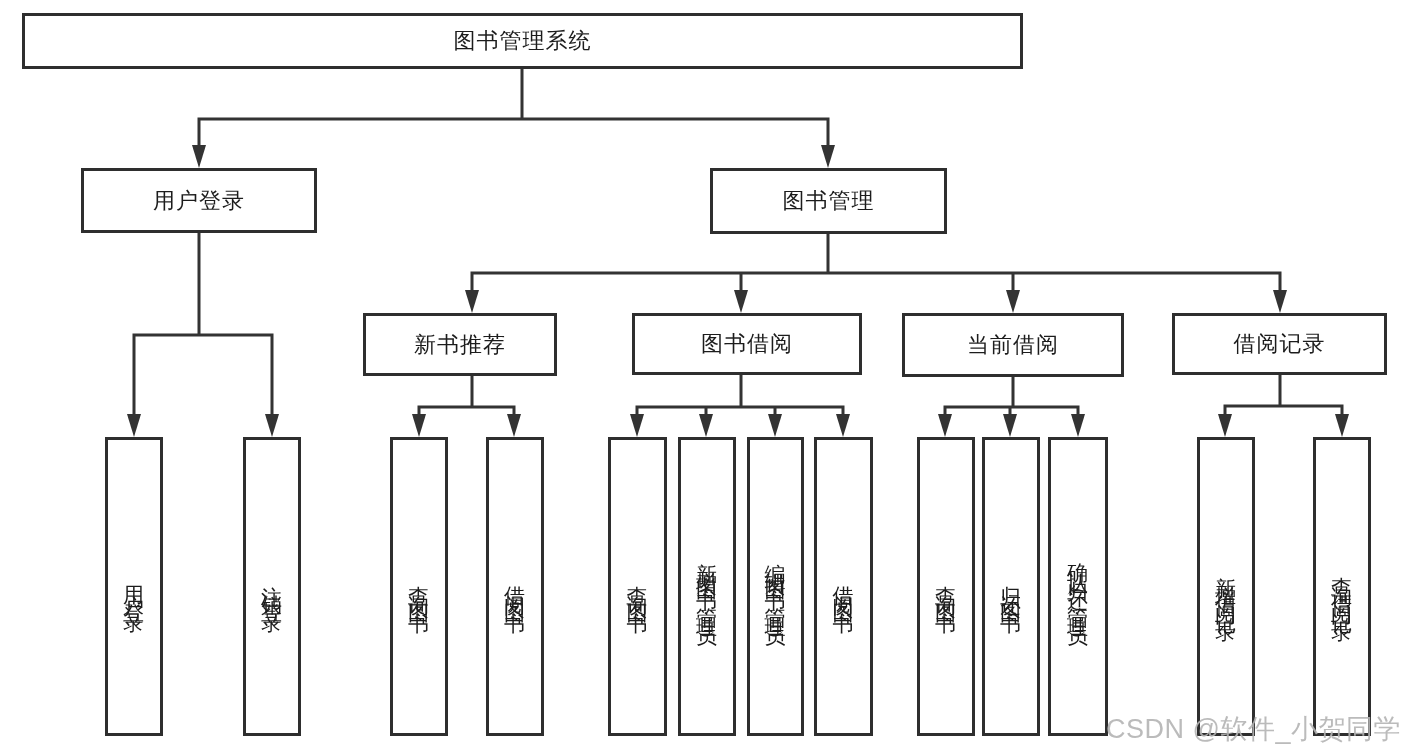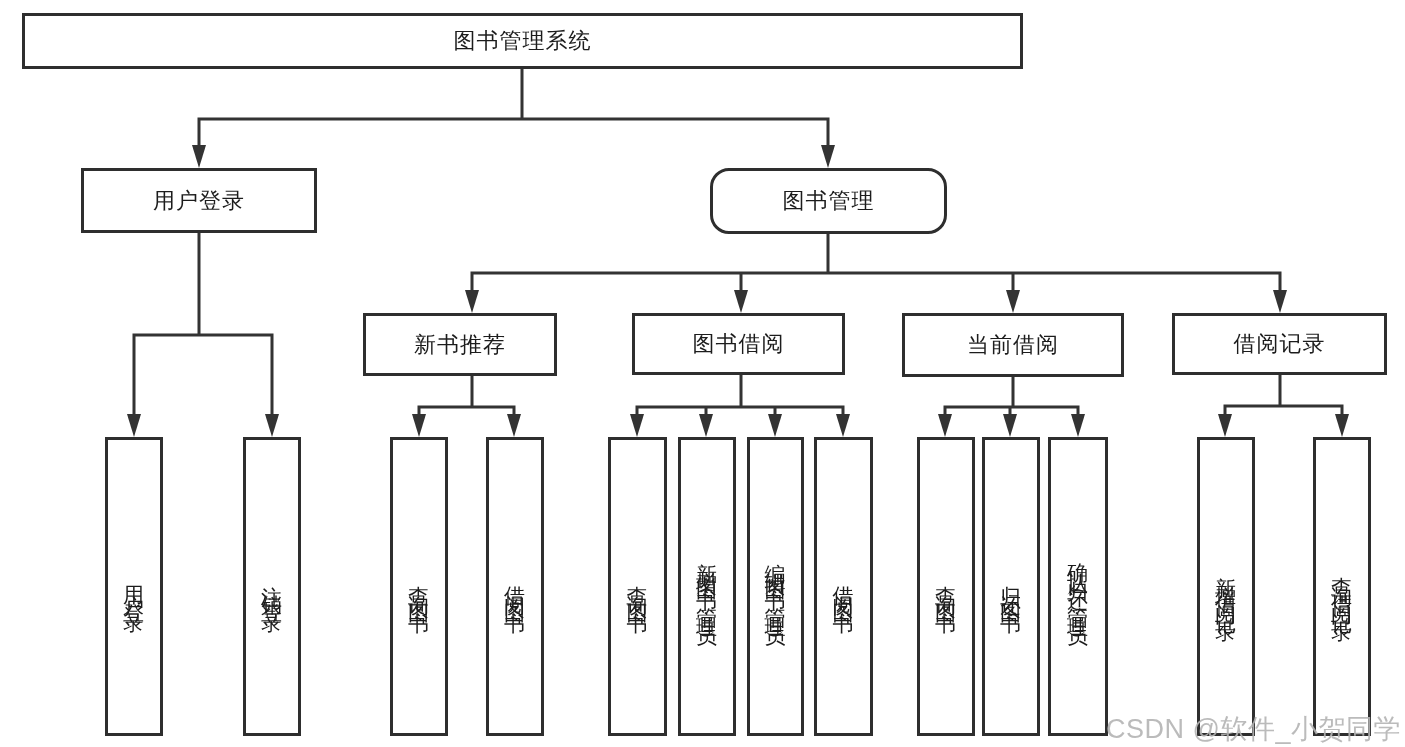--- a/index.html
+++ b/index.html
@@ -70,28 +70,28 @@
     </g>
   </svg>
 
   <div class="hbox" style="left:22px;top:13px;width:1001px;height:56px;">
     <span>图书管理系统</span>
   </div>
 
   <div class="hbox" style="left:81px;top:168px;width:236px;height:65px;">
     <span>用户登录</span>
   </div>
-  <div class="hbox" style="left:710px;top:168px;width:237px;height:66px;border-radius:19px;">
+  <div class="hbox" style="left:710px;top:168px;width:237px;height:66px;">
     <span>图书管理</span>
   </div>
 
   <div class="hbox" style="left:363px;top:313px;width:194px;height:63px;">
     <span>新书推荐</span>
   </div>
-  <div class="hbox" style="left:632px;top:313px;width:213px;height:62px;">
+  <div class="hbox" style="left:632px;top:313px;width:230px;height:62px;">
     <span>图书借阅</span>
   </div>
   <div class="hbox" style="left:902px;top:313px;width:222px;height:64px;">
     <span>当前借阅</span>
   </div>
   <div class="hbox" style="left:1172px;top:313px;width:215px;height:62px;">
     <span>借阅记录</span>
   </div>
 
   <div class="vbox" style="left:105px;width:58px;">

